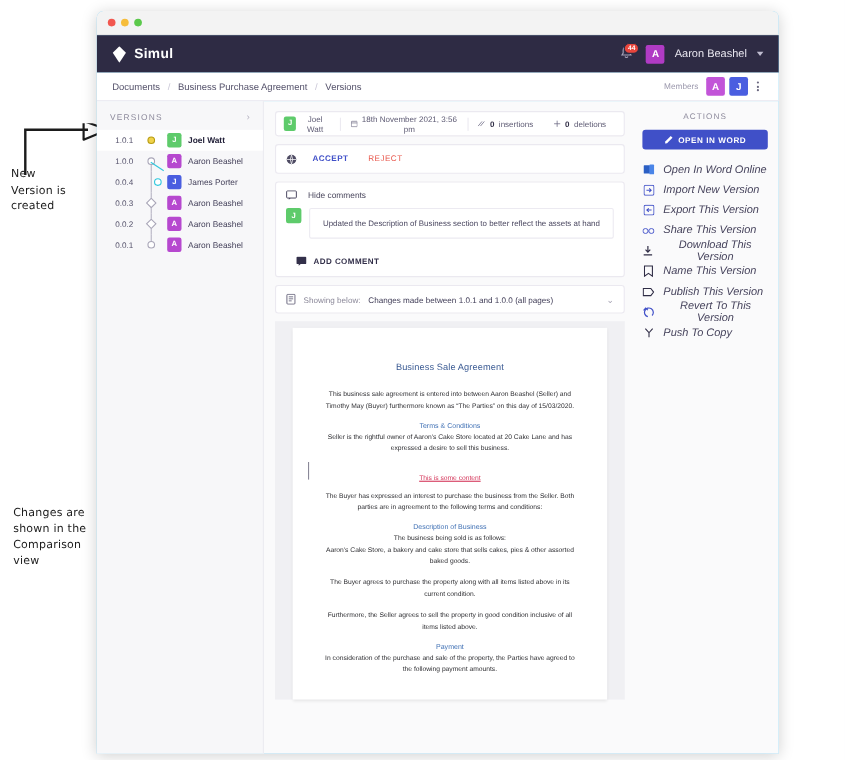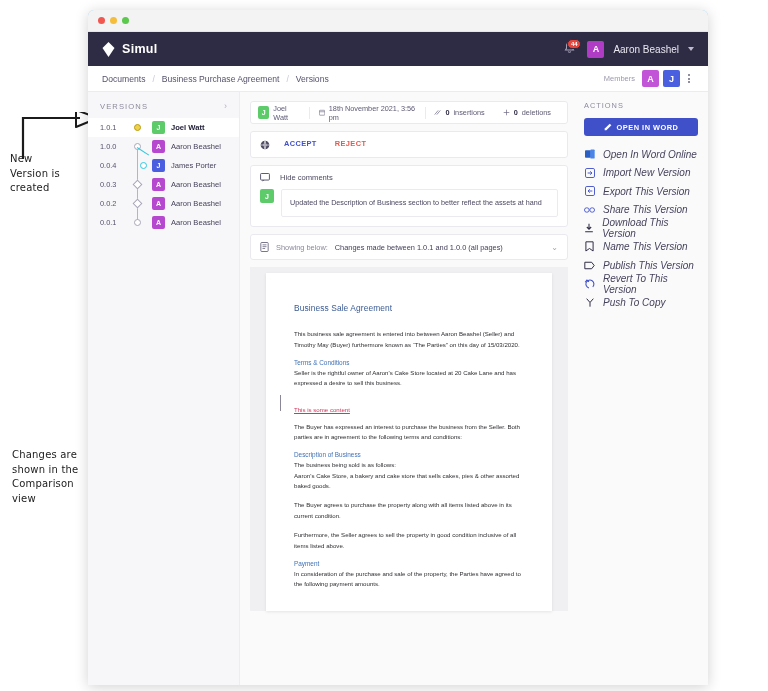--- a/index.html
+++ b/index.html
@@ -14,32 +14,33 @@
   
   .annot {
     position: absolute;
     font-family: "DejaVu Sans", sans-serif;
     font-size: 10px;
     color: #1b1b1b;
     line-height: 1.45;
     letter-spacing: .2px;
   }
   #annot-new-version { left: 10px; top: 152px; width: 95px; }
-  #annot-comparison  { left: 12px; top: 448px; width: 100px; }
+  #annot-comparison  { left: 12px; top: 460px; width: 100px; }
   .annot-arrow { position: absolute; }
 
   
   .window {
     position: absolute;
     left: 88px; top: 10px;
     width: 620px; height: 675px;
     background: #7dd3fc;
     border-radius: 6px 6px 0 0;
     box-shadow: 0 2px 14px rgba(0,0,0,.18);
     overflow: hidden;
+    text-align: center;
   }
   .titlebar {
     height: 22px; background: #f3f3f3;
     display: flex; align-items: center; padding-left: 10px; gap: 5px;
     border-bottom: 1px solid #e6e6e6;
   }
   .dot { width: 7px; height: 7px; border-radius: 50%; }
   .dot.r { background: #f2574f; } .dot.y { background: #f6bd3b; } .dot.g { background: #5bc94b; }
 
   
@@ -129,21 +130,21 @@
   .meta-row { display: flex; align-items: center; height: 21px; padding: 0 7px; }
   .meta-item { display: flex; align-items: center; gap: 4px; padding: 0 9px; font-size: 7.3px; color: #5d5a73; }
   .meta-item:first-child { padding-left: 0; }
   .meta-div { width: 1px; height: 12px; background: #eceaf1; }
   .meta-strong { font-weight: bold; color: #322f47; }
   .notice { display: flex; align-items: flex-start; gap: 8px; padding: 7px 9px; }
   .notice + .notice { border-top: 1px solid #f0eef4; }
   .notice-txt { font-size: 7.3px; color: #5d5a73; line-height: 1.65; flex: 1; }
   .notice-txt b { color: #2b2842; }
   .btn-accept { font-size: 7.4px; font-weight: bold; color: #4050c8; letter-spacing: .4px; padding: 0 6px; }
-  .btn-reject { font-size: 7.4px; font-weight: bold; color: #e8574c; letter-spacing: .4px; padding: 0 4px; }
+  .btn-reject { font-size: 7.4px; font-weight: normal; color: #e8574c; letter-spacing: .4px; padding: 0 4px; }
 
   .comments-head { display: flex; align-items: center; gap: 10px; padding: 7px 9px; }
   .comments-head-lbl { font-size: 7.6px; color: #4c495f; }
   .comment-block { display: flex; gap: 7px; padding: 0 9px 9px 9px; }
   .comment-body { flex: 1; border: 1px solid #eceaf1; border-radius: 2px; }
   .comment-meta { font-size: 7.2px; color: #6a6780; padding: 6px 8px; border-bottom: 1px solid #f0eef4; }
   .comment-text { font-size: 7.2px; color: #4a4760; padding: 7px 8px; line-height: 1.7; }
   .add-comment { display: flex; align-items: center; gap: 6px; padding: 7px 9px 9px 18px; }
   .add-comment-lbl { font-size: 7.3px; font-weight: bold; color: #33304a; letter-spacing: .4px; }
 
@@ -367,20 +368,27 @@
               <path d="M3 8.6 L3 10.4 L5.2 8.6" fill="#4a4760"></path>
             </svg>
           <span class="comments-head-lbl">Hide comments</span>
         </div>
         <div class="comment-block">
           <span class="vavatar" style="background:#5ecb6b;width:14px;height:14px;margin:0">J</span>
           <div class="comment-body">
             <div class="comment-text">Updated the Description of Business section to better reflect the assets at hand</div>
           </div>
         </div>
+        <div class="add-comment">
+          <svg width="10" height="9" viewBox="0 0 12 11">
+              <rect x="0.6" y="0.6" width="10.8" height="8" rx="1" fill="#33304a"></rect>
+              <path d="M3 8.6 L3 10.4 L5.2 8.6" fill="#33304a"></path>
+            </svg>
+          <span class="add-comment-lbl">ADD COMMENT</span>
+        </div>
       </div>
 
       <div class="card">
         <div class="showing">
           <svg width="9" height="10" viewBox="0 0 10 12">
               <rect x="0.6" y="0.6" width="8.8" height="10.8" rx="1" fill="none" stroke="#5f5c75" stroke-width="1"></rect>
               <path d="M2.6 3.4 H7.4 M2.6 5.6 H7.4 M2.6 7.8 H5.8" stroke="#5f5c75" stroke-width=".9"></path>
             </svg>
           <span class="showing-lbl">Showing below:</span>
           <span class="showing-val">Changes made between 1.0.1 and 1.0.0 (all pages)</span>

